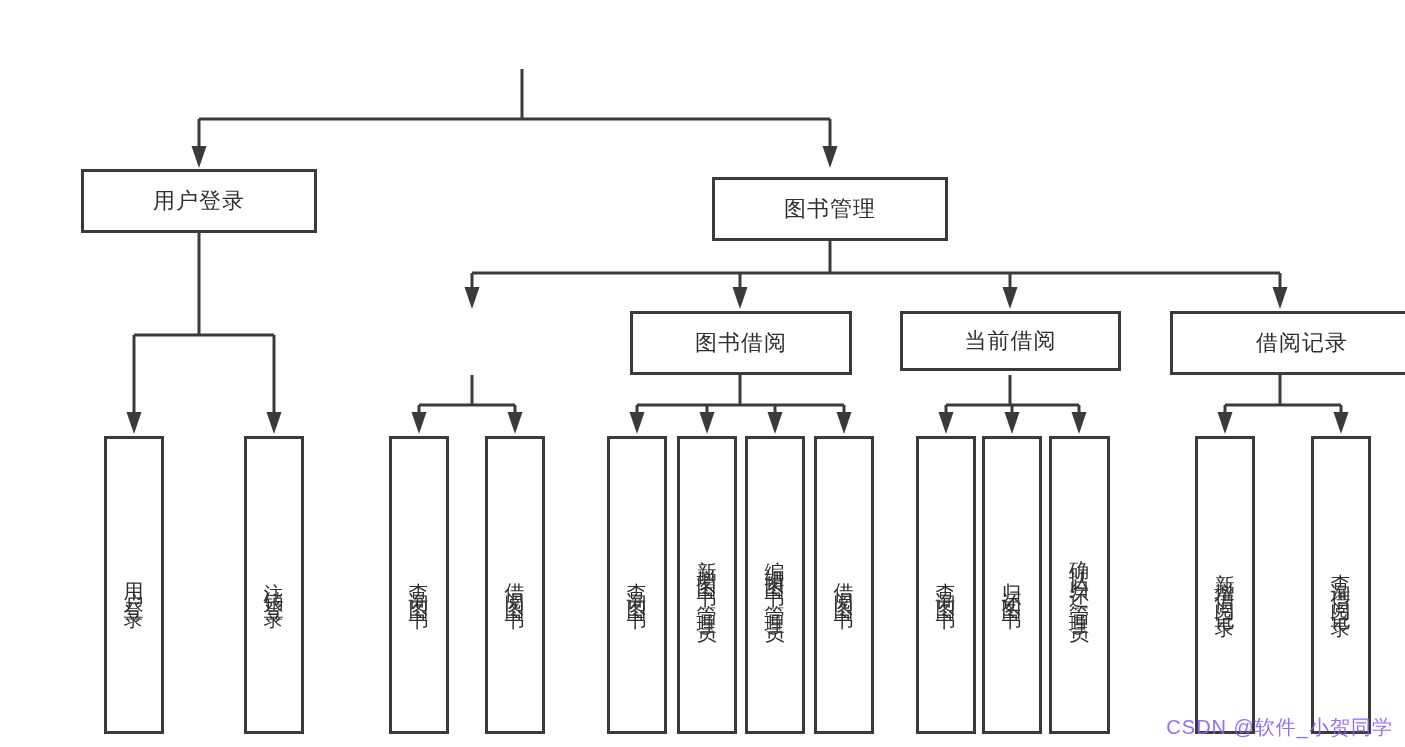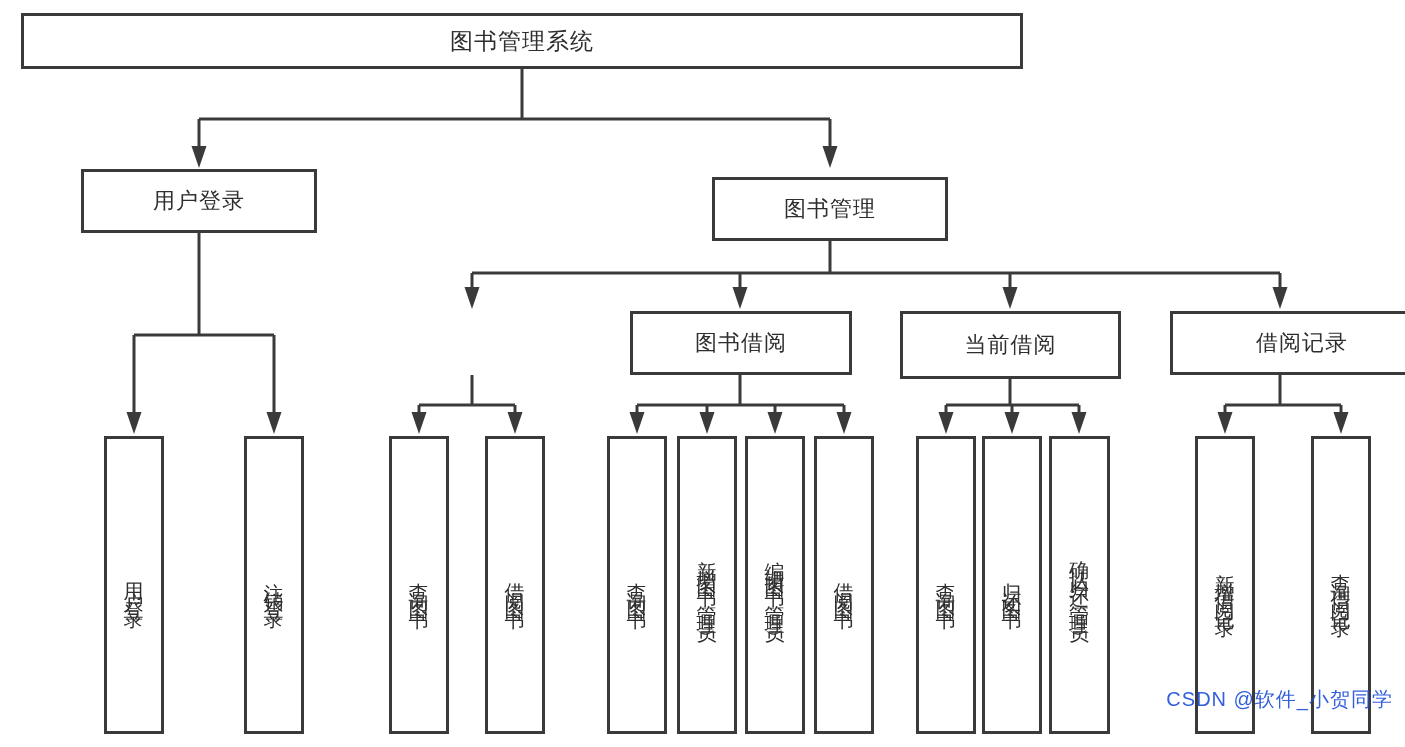--- a/index.html
+++ b/index.html
@@ -37,24 +37,24 @@
   .v-node { font-size: 20px; }
   .v-node .vtext {
     writing-mode: vertical-rl;
     text-orientation: upright;
     letter-spacing: 9px;
     line-height: 1;
     white-space: nowrap;
   }
   .watermark {
     position: absolute;
-    top: 686px;
+    top: 714px;
     right: 12px;
     font-size: 20px;
-    color: #1d4ed8;
+    color: #8b5cf6;
     letter-spacing: 1px;
     opacity: 0.9;
     z-index: 5;
     white-space: nowrap;
   }
 </style>
 </head>
 <body>
 
 <div id="canvas">
@@ -107,27 +107,26 @@
       <line x1="1012" y1="405" x2="1012" y2="422" stroke="#3a3a3a" stroke-width="3"></line>
       <polygon points="1004.5,412 1019.5,412 1012,434" fill="#3a3a3a"></polygon>
       <line x1="1079" y1="405" x2="1079" y2="422" stroke="#3a3a3a" stroke-width="3"></line>
       <polygon points="1071.5,412 1086.5,412 1079,434" fill="#3a3a3a"></polygon>
       <line x1="1225" y1="405" x2="1225" y2="422" stroke="#3a3a3a" stroke-width="3"></line>
       <polygon points="1217.5,412 1232.5,412 1225,434" fill="#3a3a3a"></polygon>
       <line x1="1341" y1="405" x2="1341" y2="422" stroke="#3a3a3a" stroke-width="3"></line>
       <polygon points="1333.5,412 1348.5,412 1341,434" fill="#3a3a3a"></polygon>
     </svg>
 
-  <div class="node root-node" style="left:21px; top:13px; width:1002px; height:56px;">图书管理系统</div>
 
   <div class="node h-node" style="left:81px; top:169px; width:236px; height:64px;">用户登录</div>
   <div class="node h-node" style="left:712px; top:177px; width:236px; height:64px;">图书管理</div>
 
   <div class="node h-node" style="left:630px; top:311px; width:222px; height:64px;">图书借阅</div>
-  <div class="node h-node" style="left:900px; top:311px; width:221px; height:68px;">当前借阅</div>
+  <div class="node h-node" style="left:900px; top:311px; width:221px; height:60px;">当前借阅</div>
   <div class="node h-node" style="left:1170px; top:311px; width:264px; height:64px;">借阅记录</div>
 
   <div class="node v-node" style="left:104px; top:436px; width:60px; height:298px;">
     <span class="vtext">用户登录</span>
     </div>
   <div class="node v-node" style="left:244px; top:436px; width:60px; height:298px;">
     <span class="vtext">注销登录</span>
     </div>
 
   <div class="node v-node" style="left:389px; top:436px; width:60px; height:298px;">

